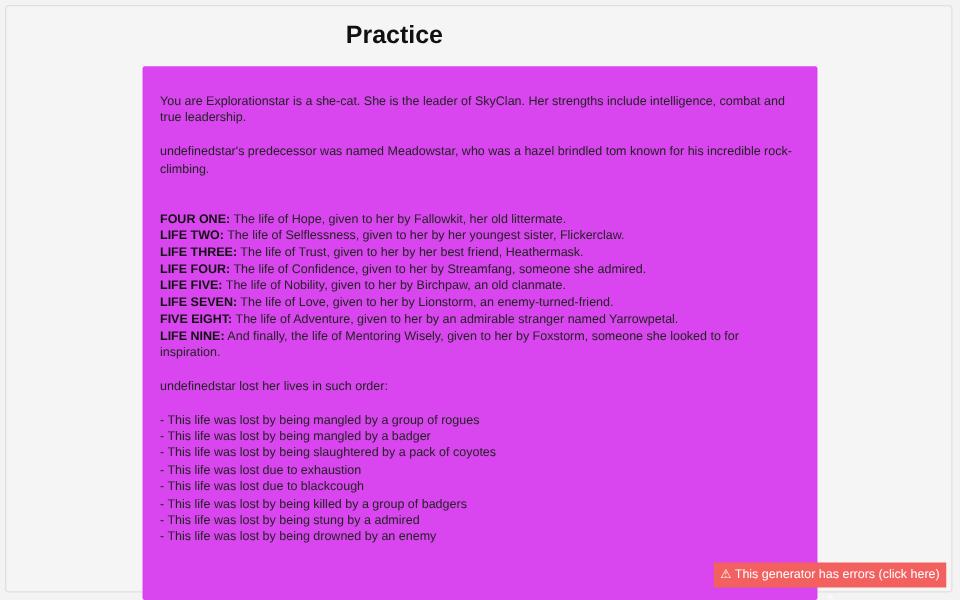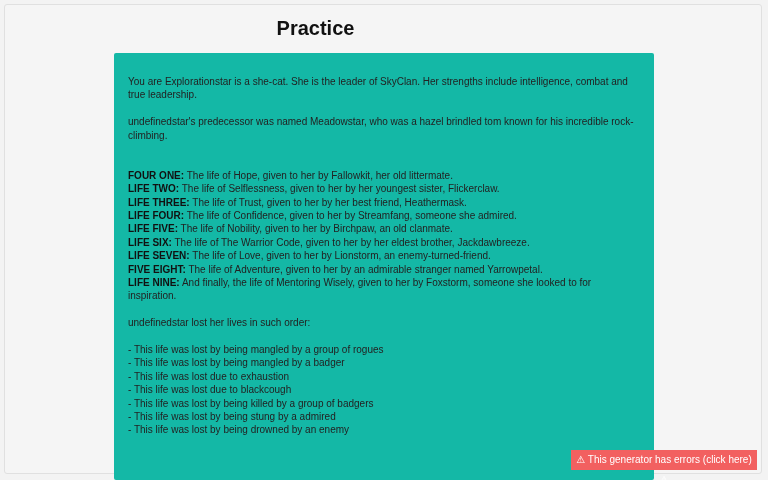--- a/index.html
+++ b/index.html
@@ -32,21 +32,21 @@
       font-weight: bold;
       color: #111;
       line-height: 28px;
     }
     .card {
       position: absolute;
       left: 114px;
       top: 53px;
       width: 540px;
       height: 427px;
-      background: #14b8a6;
+      background: #d946ef;
       border-radius: 2px;
       box-sizing: border-box;
       padding: 22px 14px 16px 14px;
       overflow: hidden;
     }
     .para {
       font-size: 10px;
       line-height: 13.4px;
       color: #222;
       margin: 0;
@@ -88,33 +88,33 @@
   <p class="para">undefinedstar's predecessor was named Meadowstar, who was a hazel brindled tom known for his incredible rock-climbing.</p>
   <div class="gap"></div>
   <div class="gap"></div>
 
   <div>
     <p class="para life-line"><b>FOUR ONE:</b><span> The life of Hope, given to her by Fallowkit, her old littermate.</span></p>
     <p class="para life-line"><b>LIFE TWO:</b><span> The life of Selflessness, given to her by her youngest sister, Flickerclaw.</span></p>
     <p class="para life-line"><b>LIFE THREE:</b><span> The life of Trust, given to her by her best friend, Heathermask.</span></p>
     <p class="para life-line"><b>LIFE FOUR:</b><span> The life of Confidence, given to her by Streamfang, someone she admired.</span></p>
     <p class="para life-line"><b>LIFE FIVE:</b><span> The life of Nobility, given to her by Birchpaw, an old clanmate.</span></p>
-    <p class="para life-line"><b>LIFE SIX:</b><span> The life of The Warrior Code, given to her by her eldest brother, Jackdawbreeze.</span></p>
     <p class="para life-line"><b>LIFE SEVEN:</b><span> The life of Love, given to her by Lionstorm, an enemy-turned-friend.</span></p>
     <p class="para life-line"><b>FIVE EIGHT:</b><span> The life of Adventure, given to her by an admirable stranger named Yarrowpetal.</span></p>
     <p class="para life-line"><b>LIFE NINE:</b><span> And finally, the life of Mentoring Wisely, given to her by Foxstorm, someone she looked to for inspiration.</span></p>
   </div>
 
   <div class="gap"></div>
   <p class="para">undefinedstar lost her lives in such order:</p>
   <div class="gap"></div>
 
   <div>
     <p class="para">- This life was lost by being mangled by a group of rogues</p>
     <p class="para">- This life was lost by being mangled by a badger</p>
+    <p class="para">- This life was lost by being slaughtered by a pack of coyotes</p>
     <p class="para">- This life was lost due to exhaustion</p>
     <p class="para">- This life was lost due to blackcough</p>
     <p class="para">- This life was lost by being killed by a group of badgers</p>
     <p class="para">- This life was lost by being stung by a admired</p>
     <p class="para">- This life was lost by being drowned by an enemy</p>
   </div>
 </div>
 
 <button class="error-btn">⚠ This generator has errors (click here) ⚠</button>
 

